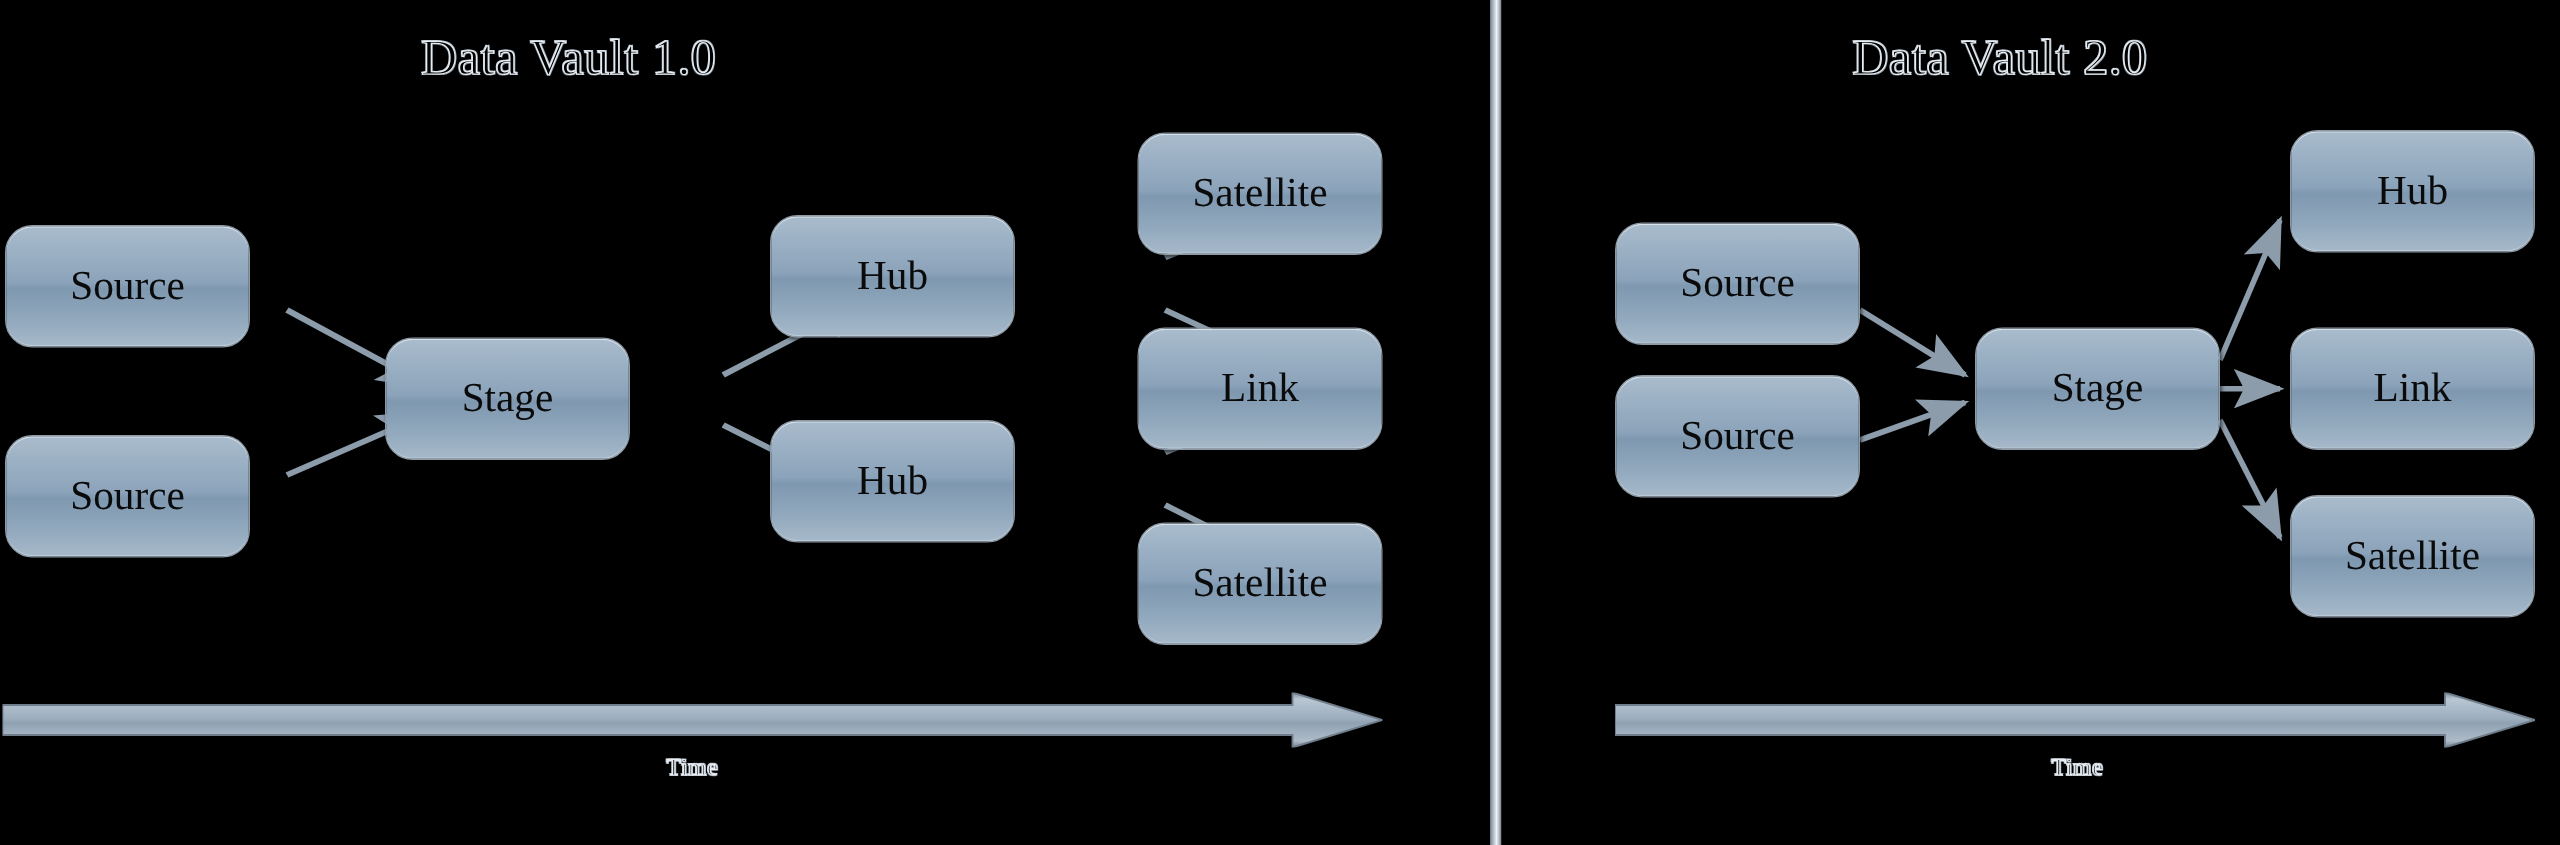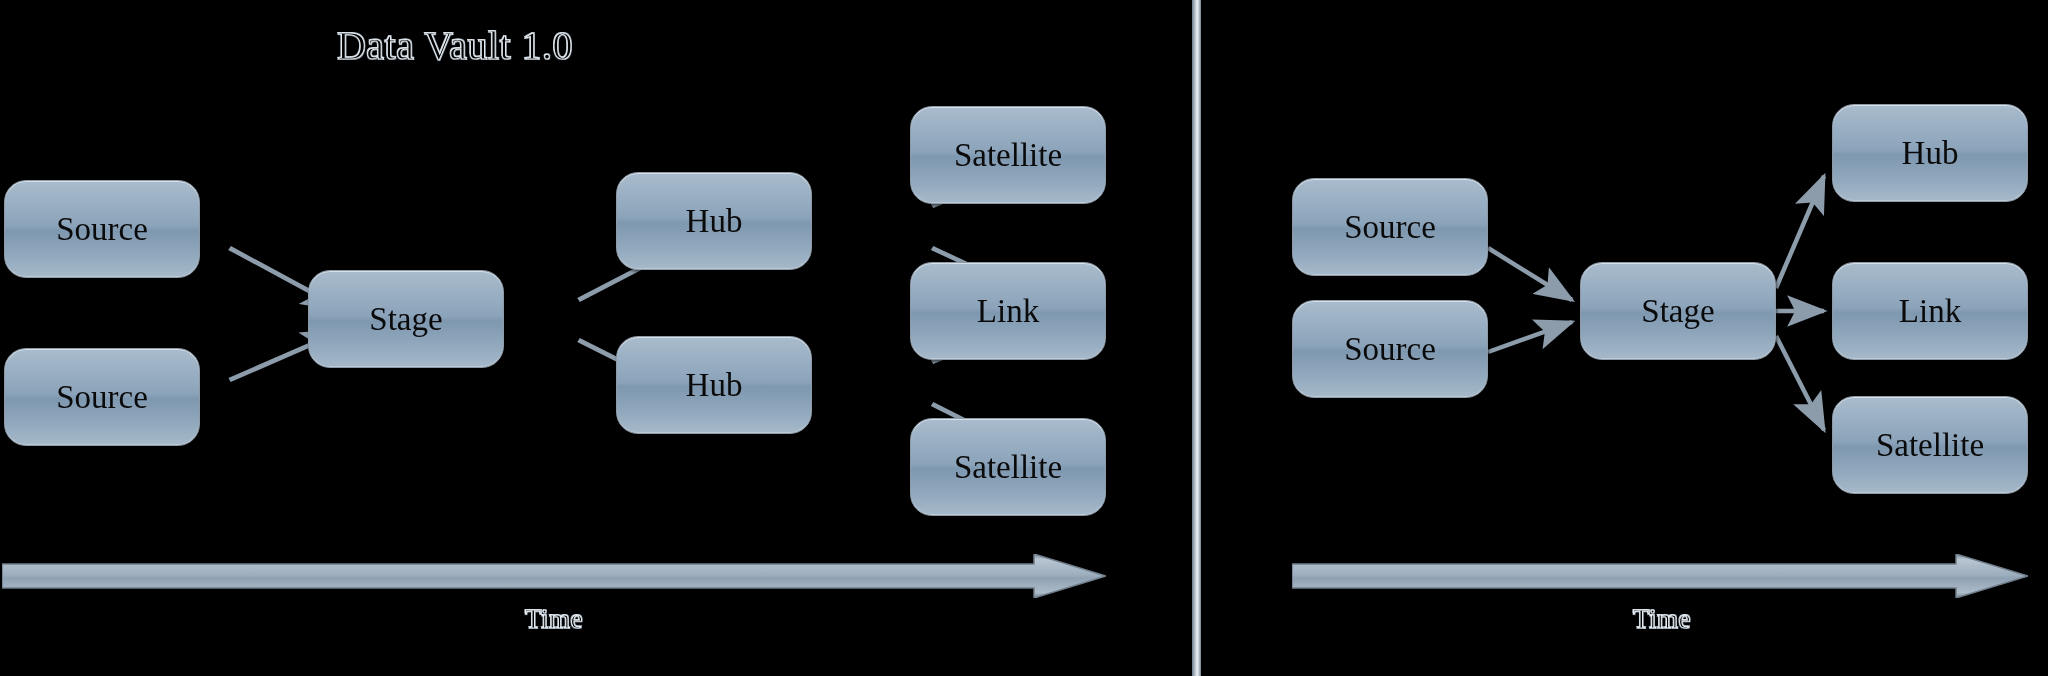--- a/index.html
+++ b/index.html
@@ -49,21 +49,21 @@
       -1px -1px 0 #c9d3dc,
        1px -1px 0 #9aa7b3,
       -1px  1px 0 #4e5964,
        1px  1px 0 #8f9aa6;
   }
   .panel-title {
     font-size: 40px;
     transform: translateX(-50%);
   }
   .time-label {
-    font-size: 27px;
+    font-size: 19px;
     transform: translateX(-50%);
   }
 
   
   .node {
     position: absolute;
     box-sizing: border-box;
     border-radius: 22px;
     border: 1.5px solid #8e9aa6;
     background: linear-gradient(to bottom,
@@ -174,20 +174,21 @@
       </svg>
     </div>
 
     <div class="outline-text time-label" style="left:554px; top:604px;">Time</div>
   </div>
 
   <div class="divider"></div>
 
   <div class="panel" id="panel-right">
 
+    <div class="outline-text panel-title" style="left:400px; top:22px;">Data Vault 2.0</div>
 
     <svg class="wires" viewBox="0 0 848 676" preserveAspectRatio="none">
       <defs>
         <marker id="ahR" markerWidth="9" markerHeight="7" refX="8.2" refY="3.5" orient="auto" markerUnits="strokeWidth">
           <path d="M0,0 L9,3.5 L0,7 L1.8,3.5 Z" fill="#8c9cab"></path>
         </marker>
       </defs>
       <g stroke="#8c9cab" stroke-width="4.5" fill="none" marker-end="url(#ahR)">
         <path d="M288,248 L372,300"></path>
         <path d="M288,352 L372,322"></path>

